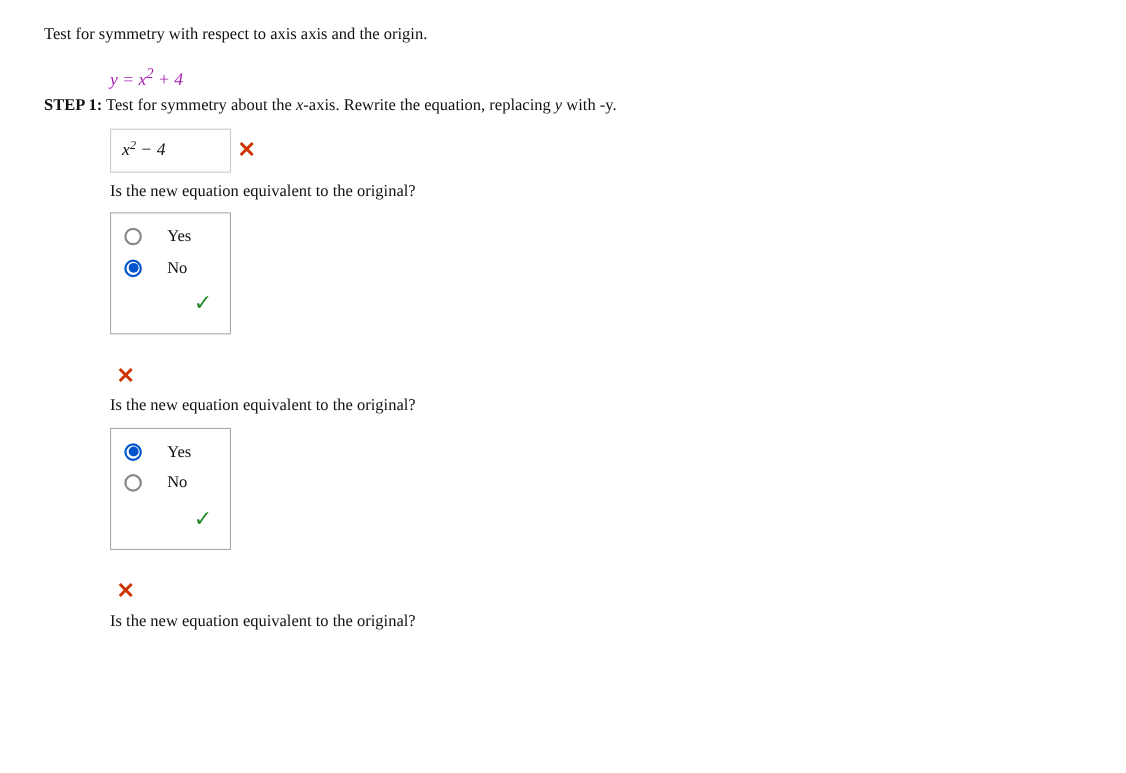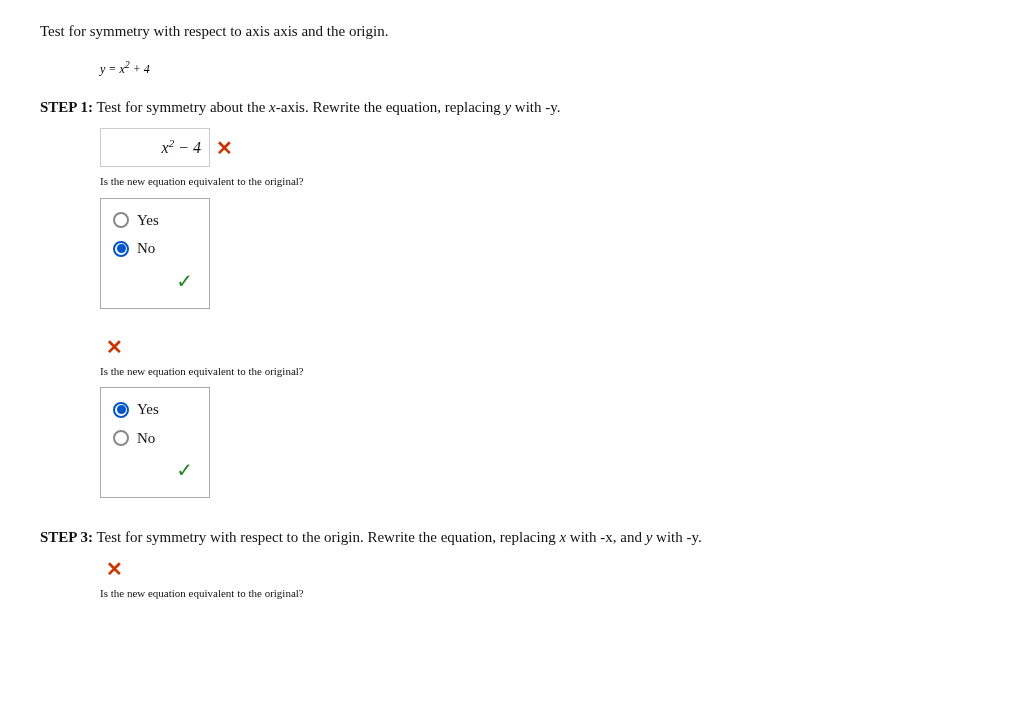--- a/index.html
+++ b/index.html
@@ -9,24 +9,23 @@
       color: #111;
       background: #fff;
       padding: 20px 40px;
       line-height: 1.5;
     }
     .intro-text {
       margin-bottom: 14px;
       font-size: 15px;
     }
     .equation-main {
-      color: #000000;
+      color: #a21caf;
       font-style: italic;
-      margin-bottom: 18px;
-      font-size: 12px;
+      font-size: 16px;
       padding-left: 60px;
     }
     .step-block {
       margin-bottom: 28px;
     }
     .step-label {
       font-size: 15px;
       margin-bottom: 10px;
     }
     .step-label strong {
@@ -43,52 +42,51 @@
       margin-bottom: 6px;
     }
     .equation-box {
       border: 1px solid #ccc;
       padding: 6px 8px 6px 10px;
       font-size: 16px;
       min-width: 110px;
       background: #fff;
       font-style: italic;
       position: relative;
-      text-align: right;
     }
     .equation-box sup {
       font-size: 11px;
       vertical-align: super;
     }
     .x-mark {
       color: #cc3300;
       font-size: 20px;
       margin-left: 6px;
       font-weight: bold;
       line-height: 1;
     }
     .question-text {
       padding-left: 60px;
       margin-bottom: 8px;
-      font-size: 11px;
+      font-size: 15px;
     }
     .answer-box {
       border: 1px solid #aaa;
       padding: 10px 16px 12px 12px;
       margin-left: 60px;
       display: inline-block;
       min-width: 110px;
       background: #fff;
     }
     .radio-row {
       display: flex;
       align-items: center;
       margin-bottom: 6px;
       font-size: 15px;
-      gap: 8px;
+      gap: 23px;
     }
     .radio-outer {
       width: 16px;
       height: 16px;
       border-radius: 50%;
       border: 2px solid #888;
       display: flex;
       align-items: center;
       justify-content: center;
       flex-shrink: 0;
@@ -158,21 +156,18 @@
     </div>
     <div class="radio-row">
       <div class="radio-outer"></div>
       <span>No</span>
     </div>
     <div class="checkmark">✓</div>
   </div>
 </div>
 
 <div class="step-block">
-  <p class="step-label">
-    <strong>STEP 3:</strong> Test for symmetry with respect to the origin. Rewrite the equation, replacing <em>x</em> with -x, and <em>y</em> with -y.
-  </p>
   <div class="equation-box-wrapper">
     <span class="x-mark">✕</span>
   </div>
   <p class="question-text">Is the new equation equivalent to the original?</p>
 
 </div>
 
 </body></html>

